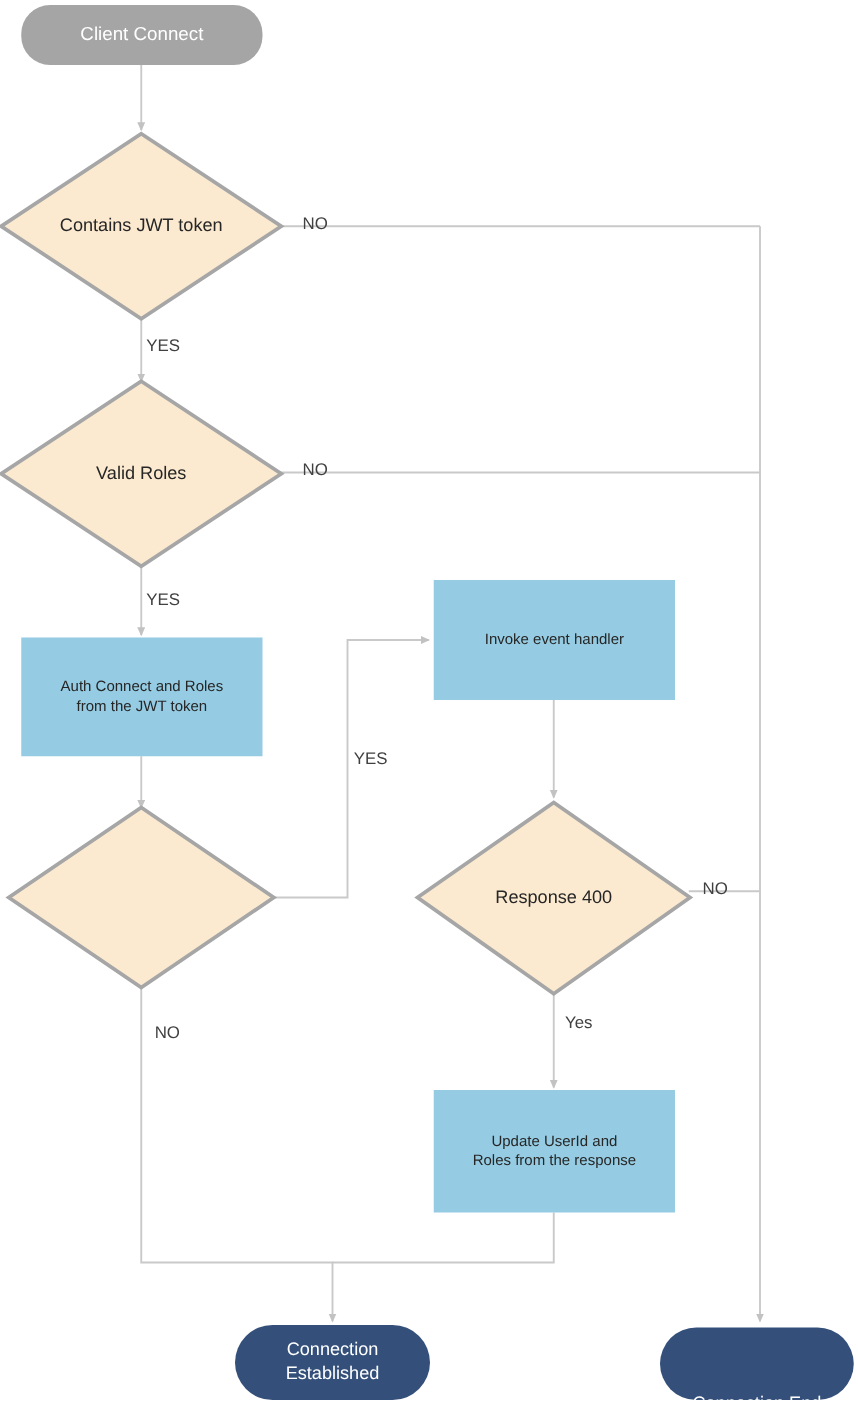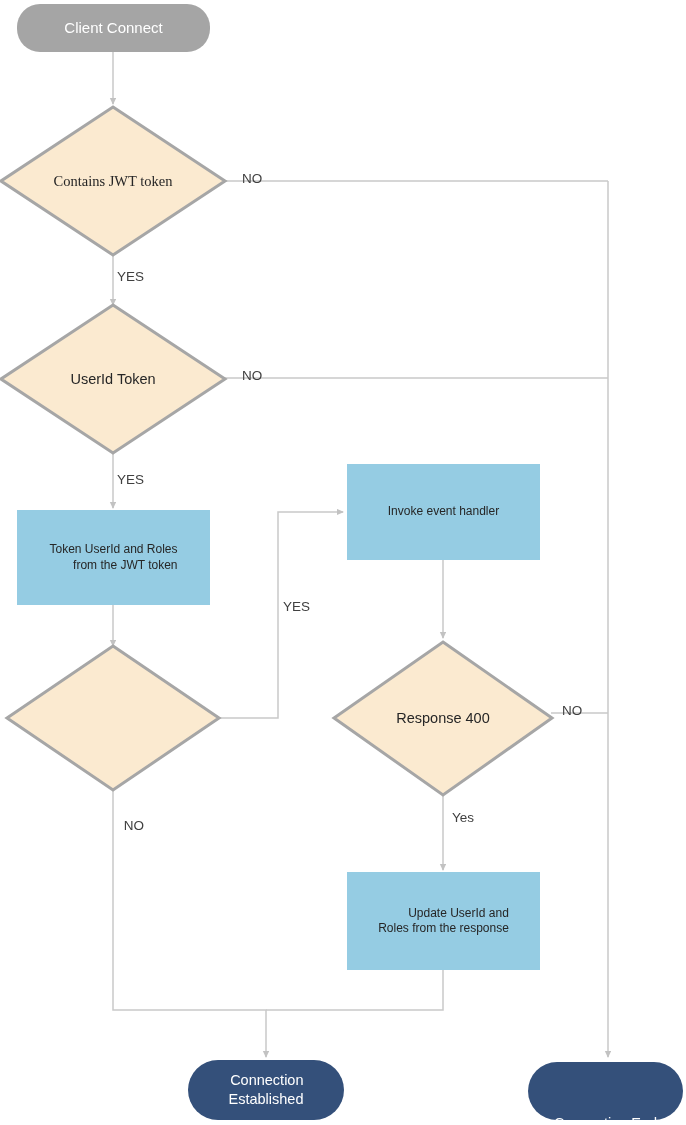--- a/index.html
+++ b/index.html
@@ -3,21 +3,21 @@
 <meta charset="utf-8">
 <style>
   html,body{margin:0;padding:0;background:#ffffff;}
   body{width:686px;height:1125px;overflow:hidden;
        font-family:"Liberation Sans","DejaVu Sans",sans-serif;}
   #stage{position:relative;width:686px;height:1125px;background:#fff;}
   #stage svg{position:absolute;left:0;top:0;width:686px;height:1125px;}
   .lbl{position:absolute;color:#404040;font-size:13.5px;line-height:1.02;
        text-align:right;white-space:pre-line;pointer-events:none;}
   .node-text{position:absolute;display:flex;align-items:center;justify-content:center;
-       text-align:right;line-height:1.28;white-space:pre-line;}
+       text-align:center;line-height:1.28;white-space:pre-line;}
   .t-start{color:#ffffff;font-size:15px;}
   .t-dia{color:#262626;font-size:14.5px;}
   .t-proc{color:#262626;font-size:12px;}
   .t-end{color:#ffffff;font-size:14.5px;}
 </style>
 </head>
 <body>
 
 <div id="stage">
 
@@ -73,25 +73,25 @@
 
     <rect x="347" y="872" width="193" height="98" fill="#95cce3"></rect>
 
     <rect x="188" y="1060" width="156" height="60" rx="30" ry="30" fill="#34507a"></rect>
 
     <rect x="528" y="1062" width="155" height="58" rx="29" ry="29" fill="#34507a"></rect>
   </svg>
 
   <div class="node-text t-start" style="left:17px;top:4px;width:193px;height:48px;">Client Connect</div>
 
-  <div class="node-text t-dia" style="left:23px;top:155px;width:180px;height:52px;font-family:Liberation Serif, serif;">Contains JWT token</div>
+  <div class="node-text t-dia" style="left:23px;top:155px;width:180px;height:52px;">Contains JWT token</div>
 
-  <div class="node-text t-dia" style="left:23px;top:353px;width:180px;height:52px;">UserId Token</div>
+  <div class="node-text t-dia" style="left:23px;top:353px;width:180px;height:52px;">Valid Roles</div>
 
-  <div class="node-text t-proc" style="left:20px;top:510px;width:187px;height:95px;">Token UserId and Roles
+  <div class="node-text t-proc" style="left:20px;top:510px;width:187px;height:95px;">Auth Connect and Roles
 from the JWT token</div>
 
 
   <div class="node-text t-proc" style="left:347px;top:464px;width:193px;height:96px;">Invoke event handler</div>
 
   <div class="node-text t-dia" style="left:353px;top:692px;width:180px;height:52px;">Response 400</div>
 
   <div class="node-text t-end" style="left:188px;top:1060px;width:156px;height:60px;">Connection
 Established</div>
 

